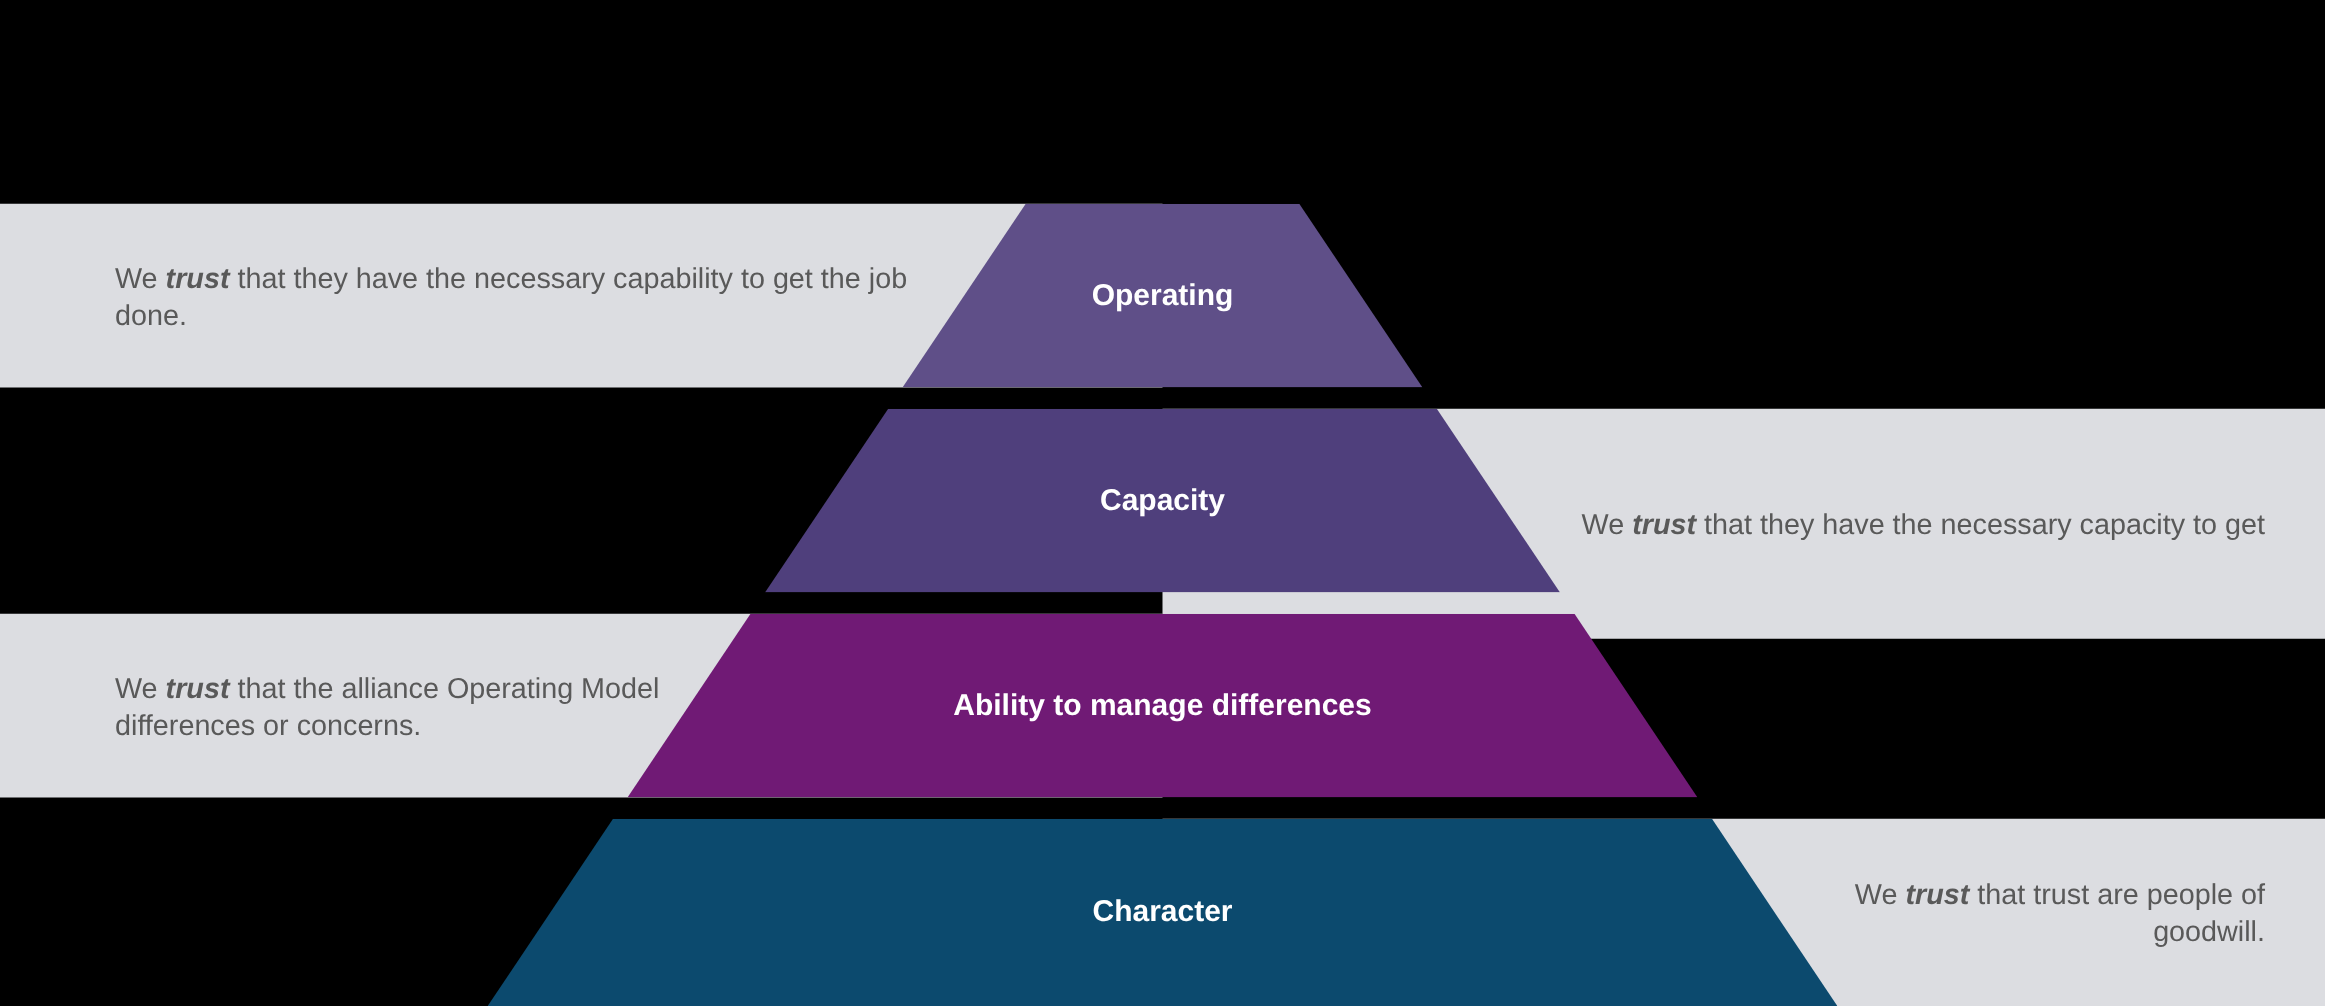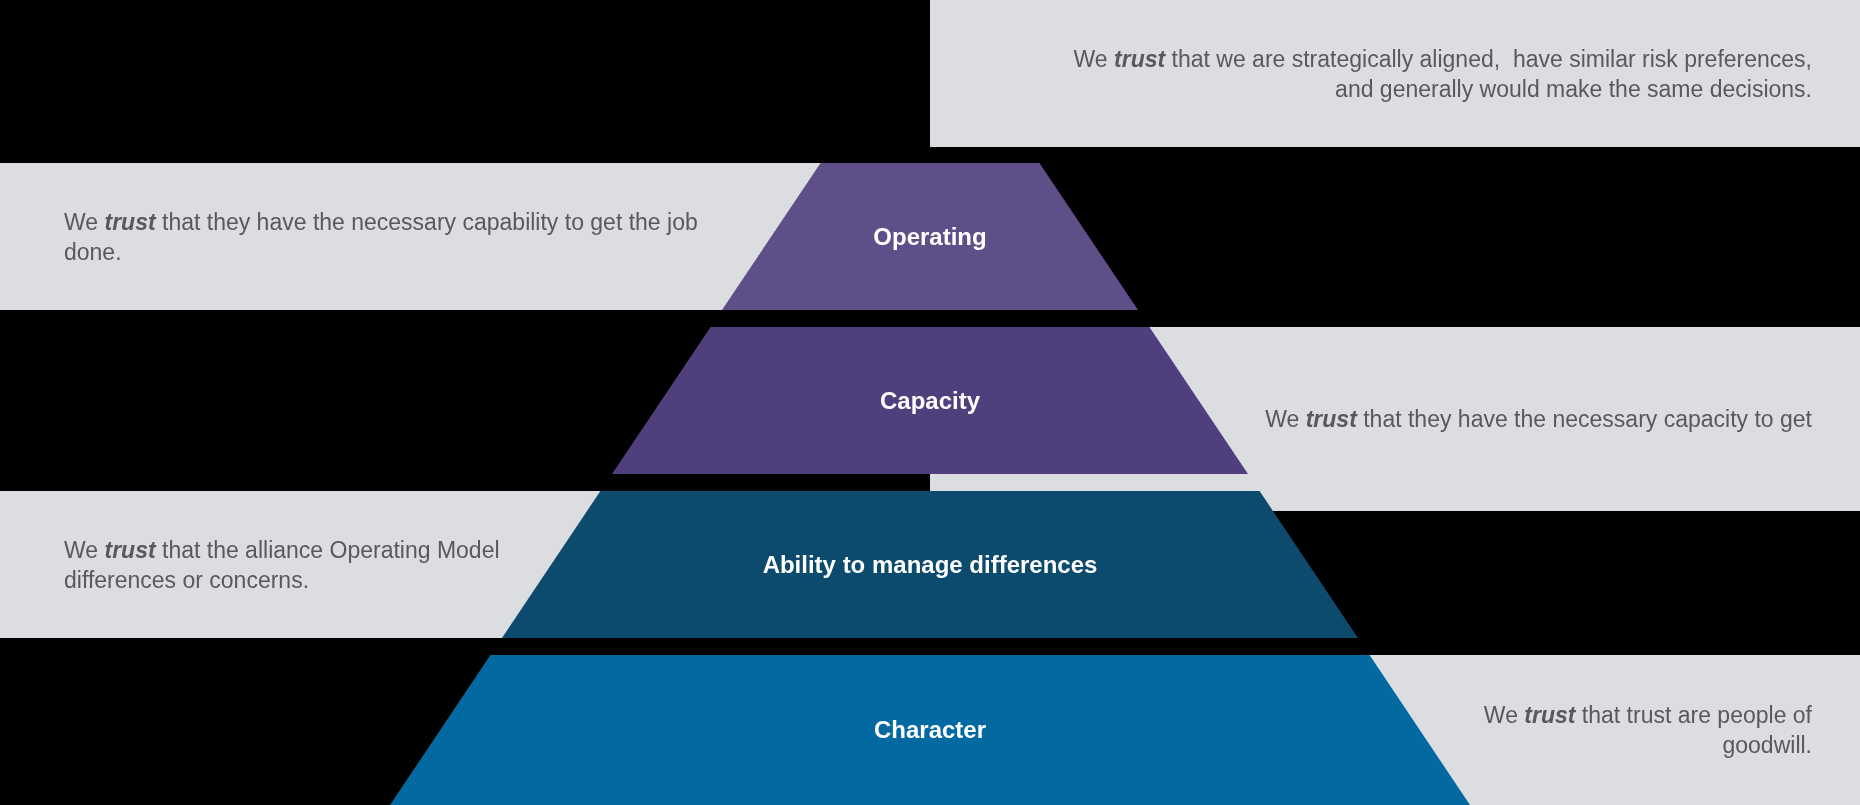--- a/index.html
+++ b/index.html
@@ -18,21 +18,21 @@
     align-items:center;
   }
   .band.right{ left:930px; right:0; justify-content:flex-end; }
   .band.left{ left:0; width:930px; justify-content:flex-start; }
   .callout{
     color:#595959;
     font-size:23px;
     line-height:30px;
   }
   .band.right .callout{ text-align:right; padding-right:48px; }
-  .band.left  .callout{ text-align:left;  padding-left:64px; }
+  .band.left  .callout{ text-align:left;  padding-left:92px; }
   .callout .emph{ font-weight:bold; font-style:italic; }
   .callout .line{ display:block; }
   
   .level{
     position:absolute;
     display:flex;
     align-items:center;
     justify-content:center;
     z-index:5;
   }
@@ -60,26 +60,20 @@
   #band2{ top:163px; height:147px; }
   #band3{ top:327px; height:184px; }
   #band4{ top:491px; height:147px; }
   #band5{ top:655px; height:150px; }
 </style>
 </head>
 <body>
 
 <div id="canvas">
 
-  <div id="band1" class="band right">
-    <div class="callout">
-      <span>We </span><span class="emph">trust</span><span> that we are strategically aligned,&nbsp; have similar risk preferences,</span>
-      <span class="line">and generally would make the same decisions.</span>
-    </div>
-  </div>
 
   <div id="band2" class="band left">
     <div class="callout">
       <span>We </span><span class="emph">trust</span><span> that they have the necessary capability to get the job</span>
       <span class="line">done.</span>
     </div>
   </div>
 
   <div id="band3" class="band right">
     <div class="callout">
@@ -103,21 +97,21 @@
 
 
   <div id="lv2" class="level" style="background: rgb(95, 79, 136);">
     <div class="level-label">Operating</div>
   </div>
 
   <div id="lv3" class="level" style="background: rgb(79, 63, 124);">
     <div class="level-label">Capacity</div>
   </div>
 
-  <div id="lv4" class="level" style="background: #0c4a6e;">
+  <div id="lv4" class="level" style="background: #701a75;">
     <div class="level-label">Ability to manage differences</div>
   </div>
 
-  <div id="lv5" class="level" style="background: #0369a1;">
+  <div id="lv5" class="level" style="background: #0c4a6e;">
     <div class="level-label">Character</div>
   </div>
 
 </div>
 
 </body></html>

